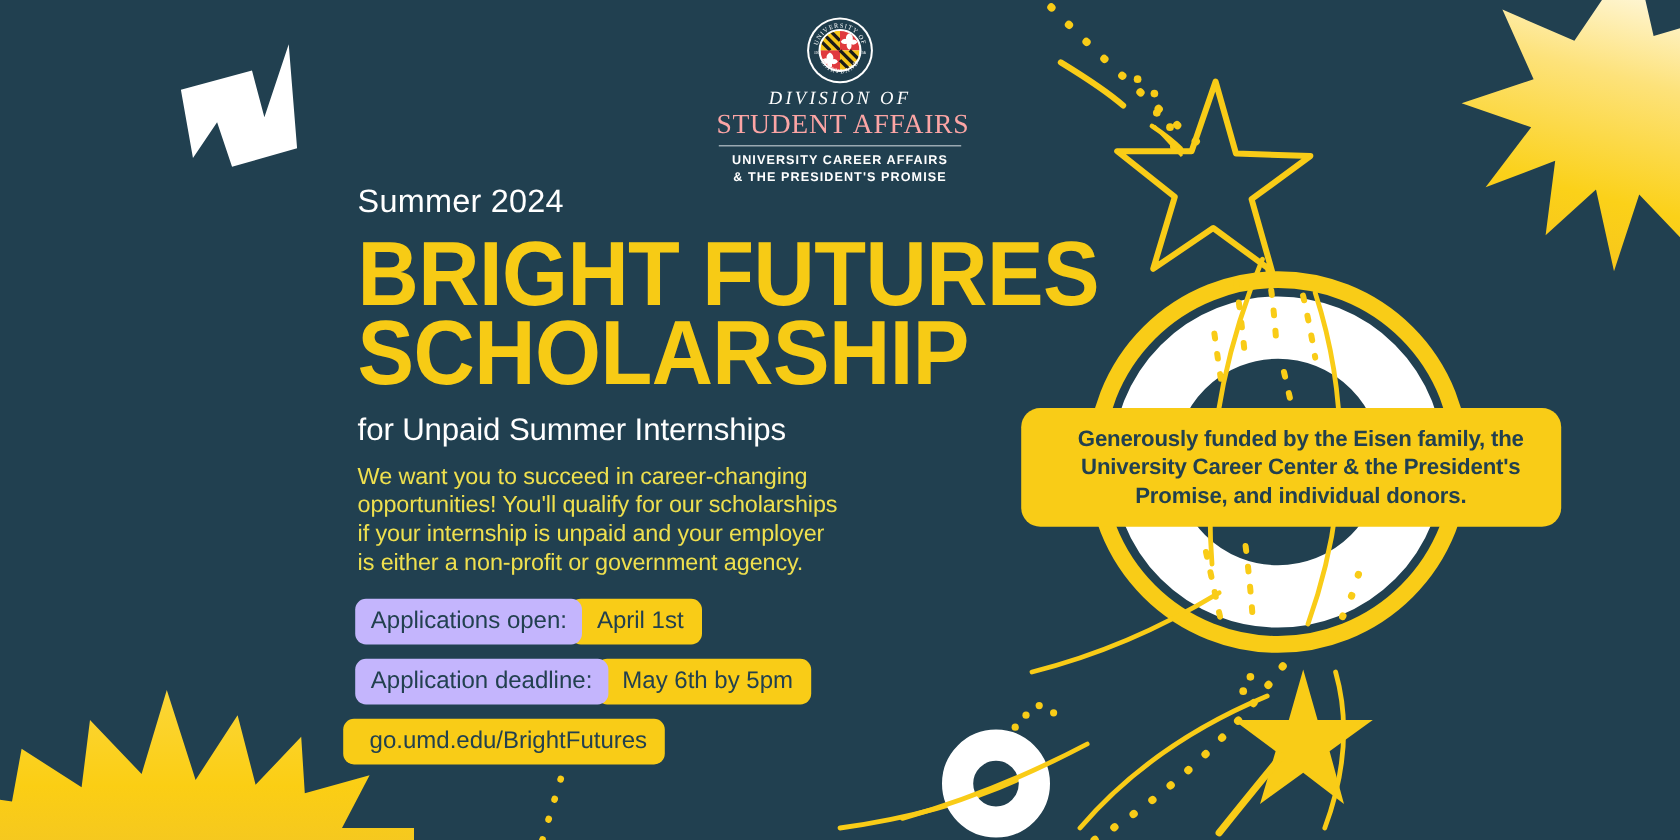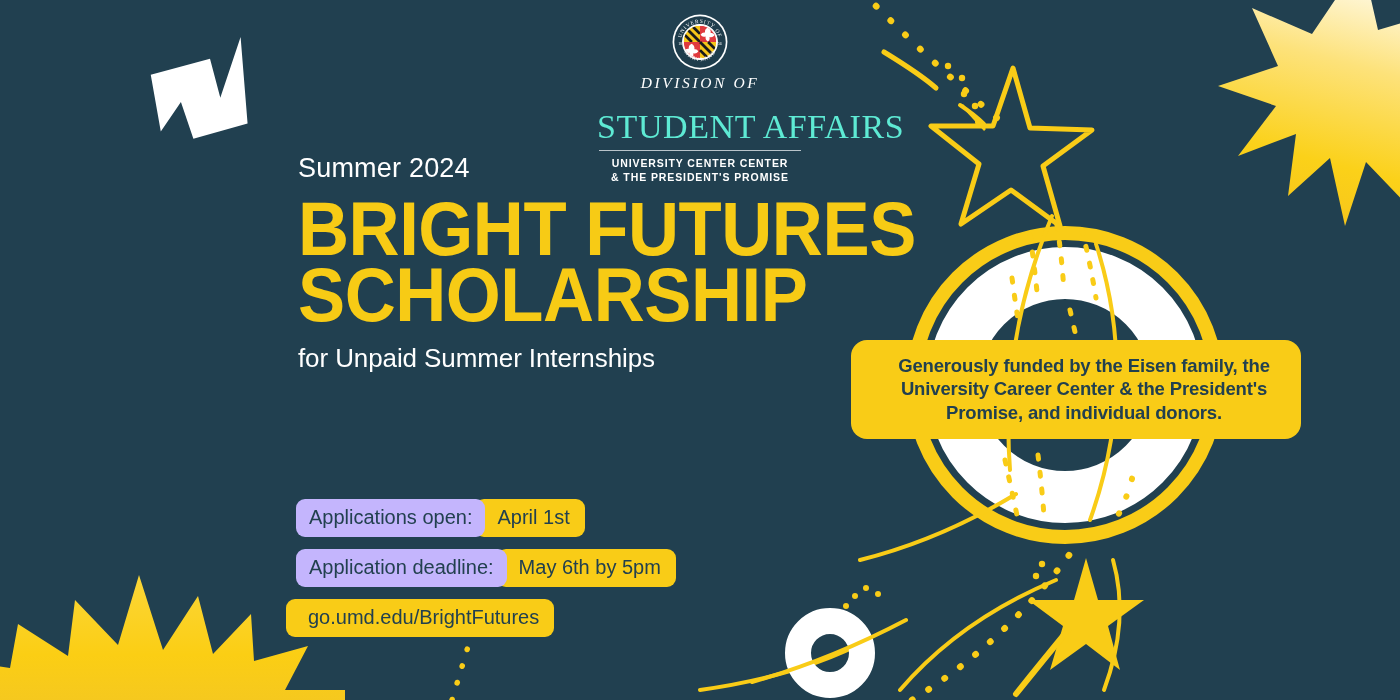--- a/index.html
+++ b/index.html
@@ -34,26 +34,26 @@
   .logo-div {
     color: #ffffff;
     font-family: "Liberation Serif", serif;
     font-size: 15.5px;
     letter-spacing: 2.6px;
     margin-top: 4px;
     line-height: 1.1;
     font-style: italic;
   }
   .logo-sa {
-    color: #5eead4;
+    color: #fca5a5;
     font-family: "Liberation Serif", serif;
-    font-size: 34px;
+    font-size: 23px;
     letter-spacing: 0.6px;
     line-height: 1.05;
-    margin-top: 18px;
+    margin-top: 1px;
     white-space: nowrap;
   }
   .logo-rule {
     height: 1px;
     background: #b9c4ca;
     margin: 5px 2px 5px 2px;
   }
   .logo-sub {
     color: #ffffff;
     font-size: 10.5px;
@@ -292,31 +292,37 @@
       </text>
       <text font-family="Liberation Serif, serif" font-size="9.5" fill="#FFFFFF" letter-spacing="1.8">
         <textPath href="#sealBotArc" startOffset="50%" text-anchor="middle">MARYLAND</textPath>
       </text>
       <text x="11" y="56" font-family="Liberation Serif, serif" font-size="7" fill="#FFFFFF">18</text>
       <text x="82" y="56" font-family="Liberation Serif, serif" font-size="7" fill="#FFFFFF">56</text>
     </svg>
     <div class="logo-div">DIVISION OF</div>
     <div class="logo-sa">STUDENT AFFAIRS</div>
     <div class="logo-rule"></div>
-    <div class="logo-sub">UNIVERSITY CENTER CENTER</div>
+    <div class="logo-sub">UNIVERSITY CAREER AFFAIRS</div>
     <div class="logo-sub">&amp; THE PRESIDENT'S PROMISE</div>
   </div>
 
   <div class="copy">
     <div class="eyebrow">Summer 2024</div>
     <div class="headline">
       <span class="hl-line">BRIGHT FUTURES</span>
       <span class="hl-line">SCHOLARSHIP</span>
     </div>
     <div class="subhead">for Unpaid Summer Internships</div>
+    <div class="body-copy">
+      <span>We want you to succeed in career-changing</span>
+      <span>opportunities! You'll qualify for our scholarships</span>
+      <span>if your internship is unpaid and your employer</span>
+      <span>is either a non-profit or government agency.</span>
+    </div>
   </div>
 
   <div class="pills">
     <div class="pill">
       <div class="pill-label">Applications open:</div>
       <div class="pill-value">April 1st</div>
     </div>
     <div class="pill">
       <div class="pill-label">Application deadline:</div>
       <div class="pill-value">May 6th by 5pm</div>

